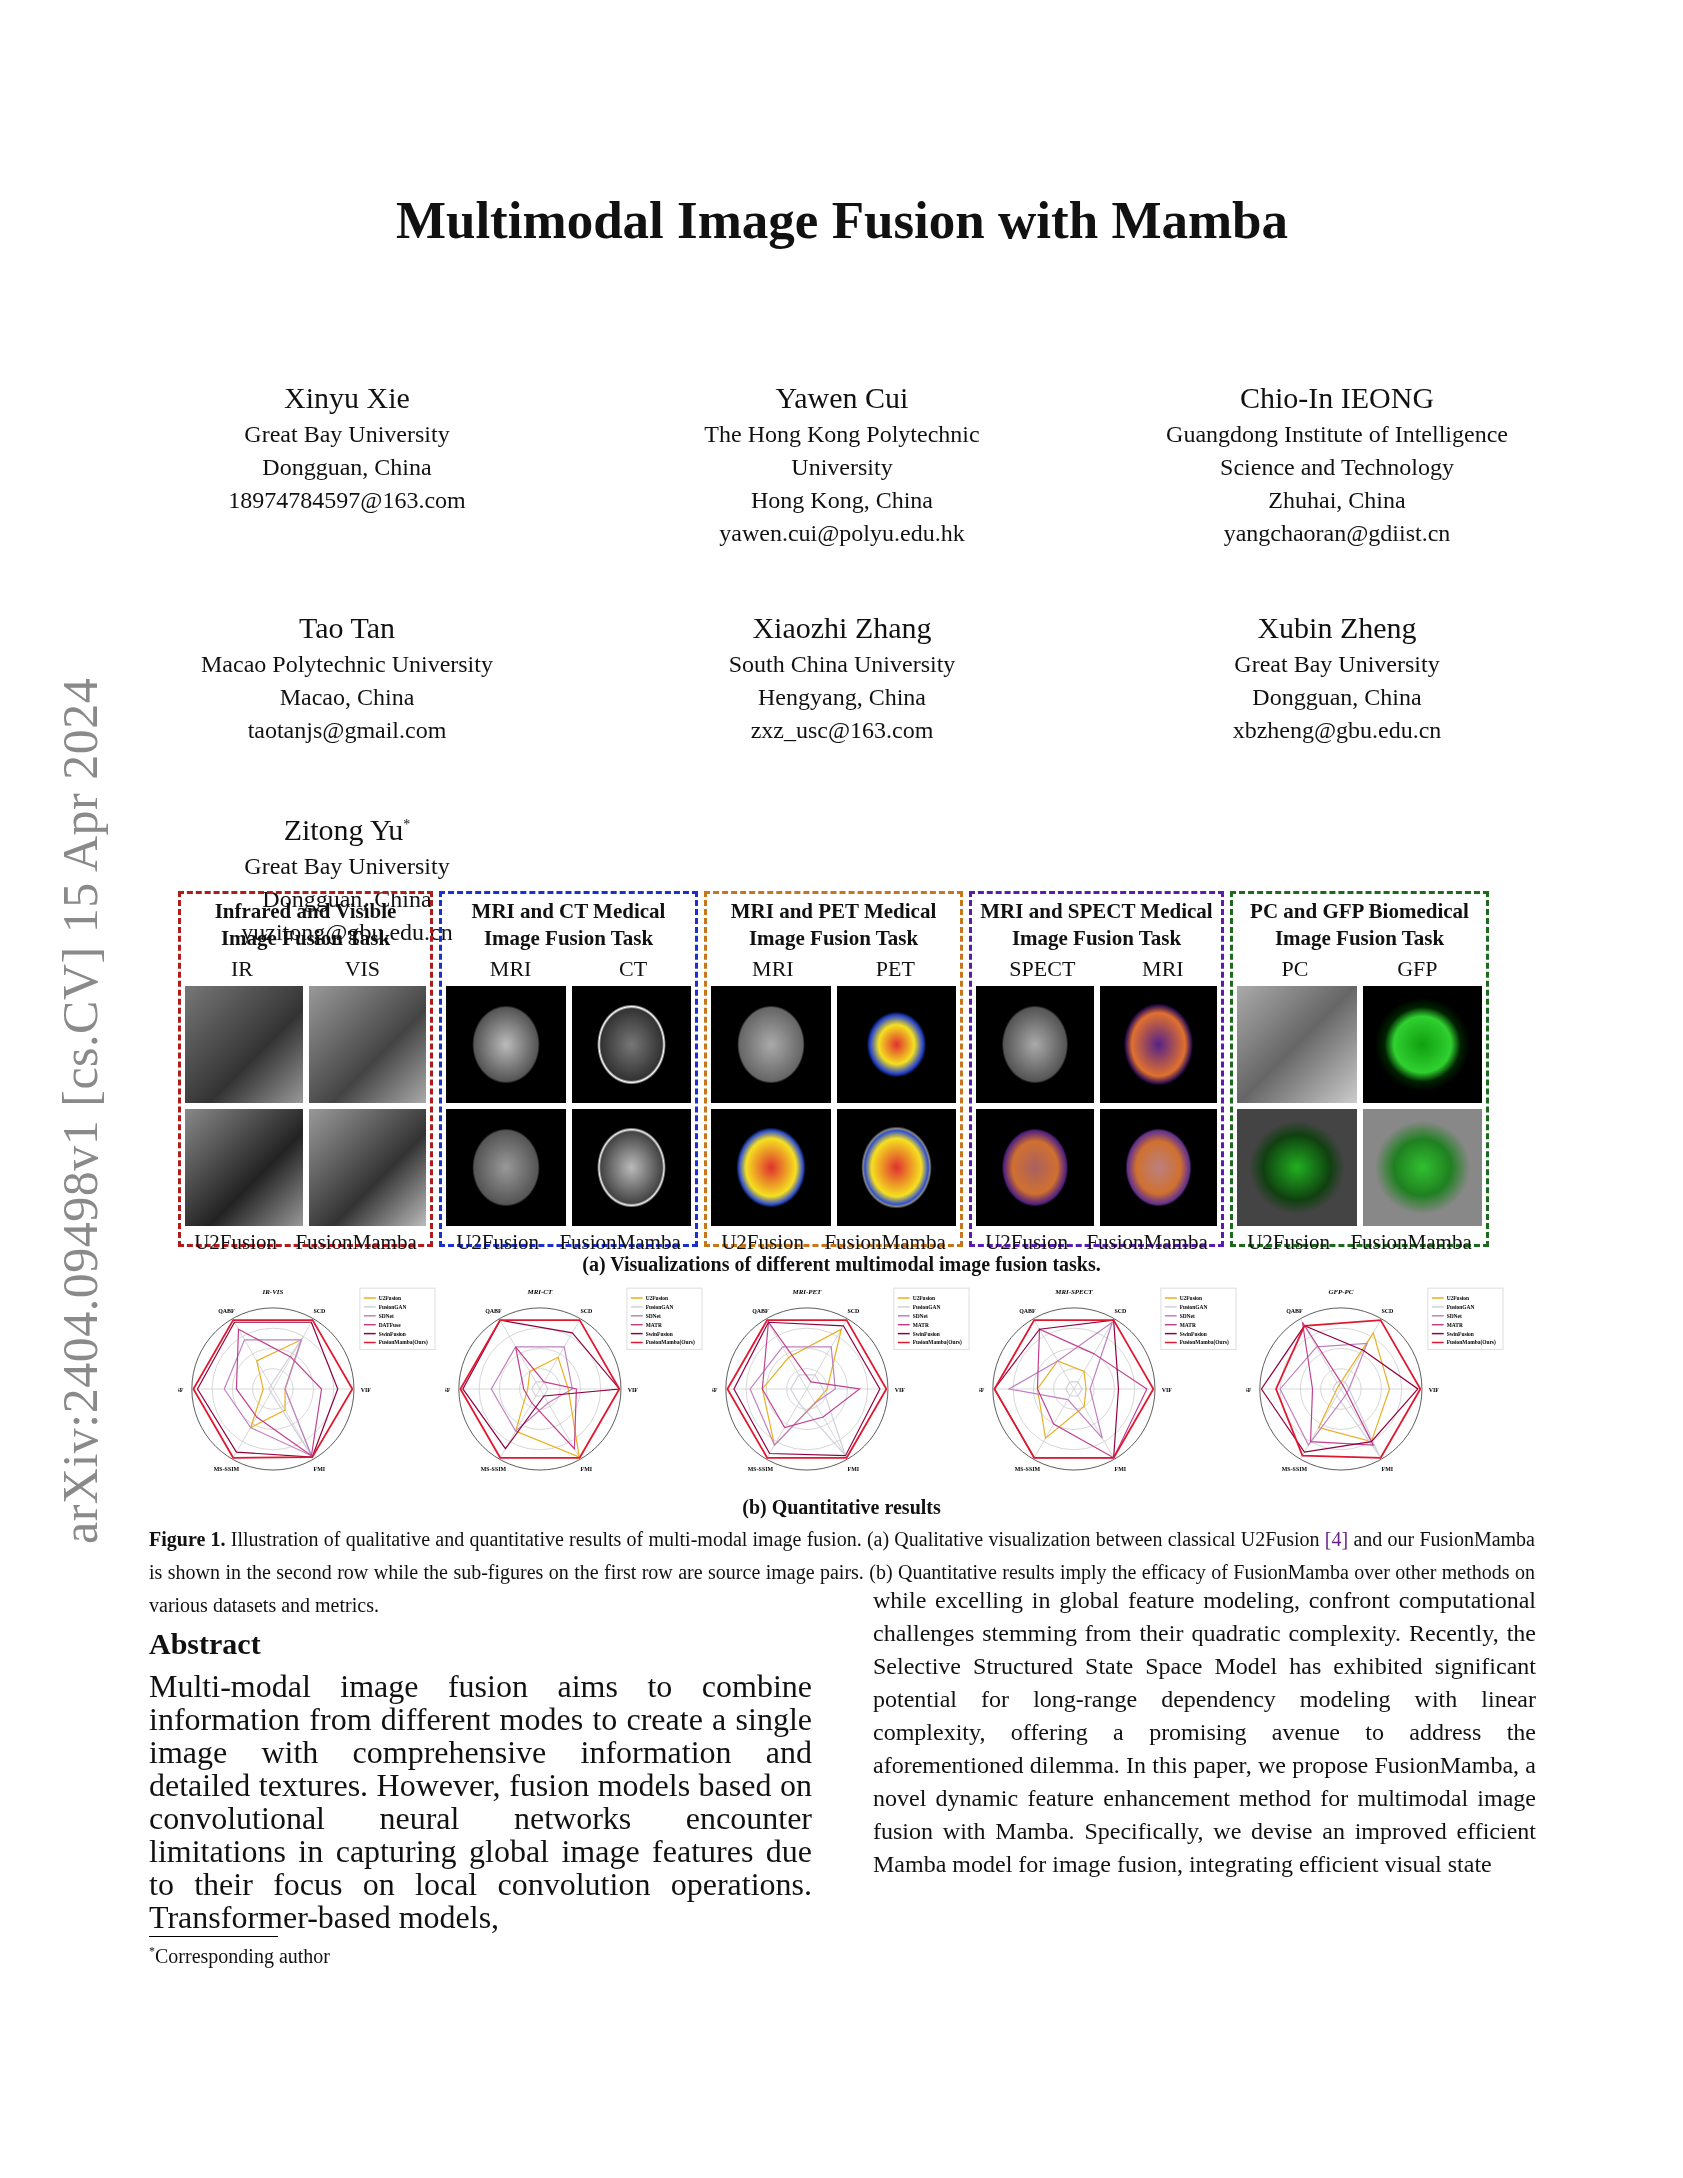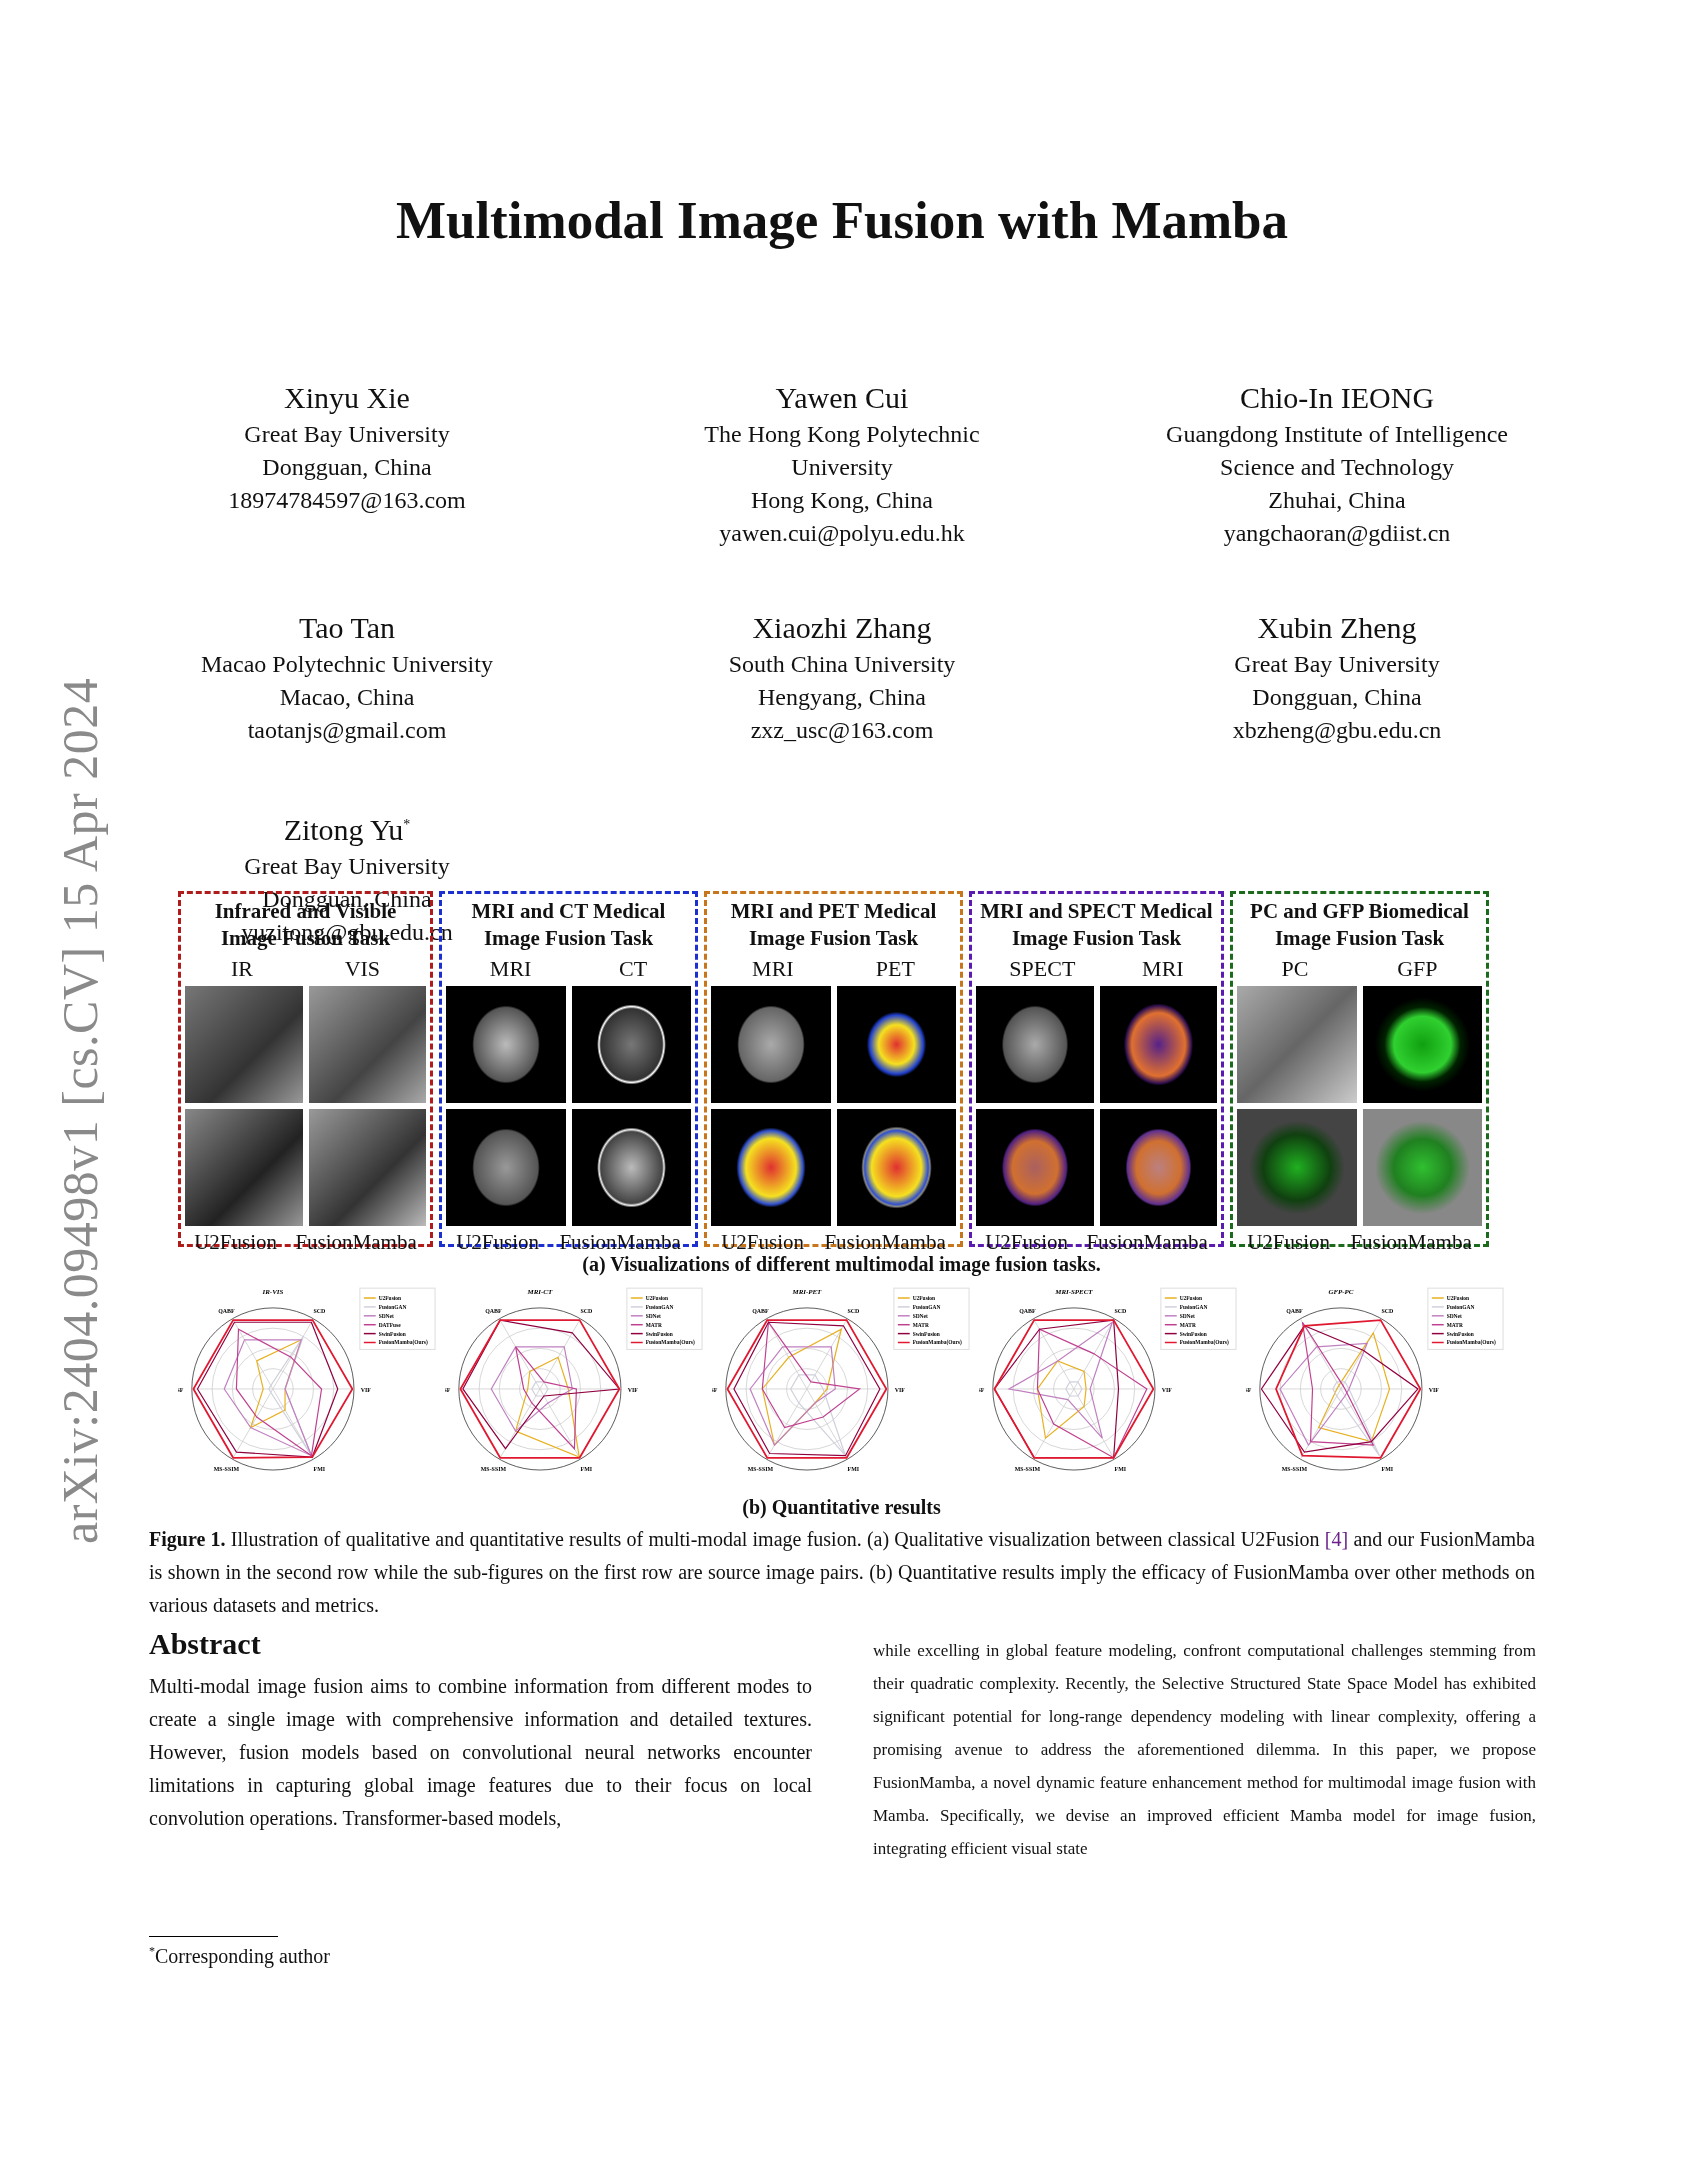--- a/index.html
+++ b/index.html
@@ -23,22 +23,22 @@
   .grid { display:grid; grid-template-columns:1fr 1fr; gap:6px; margin-top:4px; }
   .img { height:117px; }
   .cap2 { display:flex; justify-content:space-around; font-size:21px; margin-top:4px; }
   .subcap { text-align:center; font-weight:bold; font-size:20px; margin:6px 0; }
   .radars { display:flex; justify-content:space-between; height:208px; }
   .radar svg { display:block; }
   .figcap { position:absolute; left:149px; width:1386px; top:1523px; font-size:20px; line-height:33px; text-align:justify; }
   .figcap b { font-weight:bold; }
   .ref { color:#6a1f8a; }
   .abstract-h { position:absolute; left:149px; top:1627px; font-size:30px; font-weight:bold; }
-  .col1 { position:absolute; left:149px; top:1670px; width:663px; font-size:20px; line-height:33px; text-align:justify; }
-  .col2 { position:absolute; left:873px; top:1634px; width:663px; font-size:17px; line-height:33px; text-align:justify; }
+  .col1 { position:absolute; left:149px; top:1670px; width:663px; font-size:32px; line-height:33px; text-align:justify; }
+  .col2 { position:absolute; left:873px; top:1584px; width:663px; font-size:24px; line-height:33px; text-align:justify; }
   .fnrule { position:absolute; left:149px; top:1936px; width:129px; border-top:1.5px solid #000; }
   .fn { position:absolute; left:149px; top:1944px; font-size:20px; }
   .fn sup { font-size:12px; }
 </style>
 </head>
 <body>
 
 <div class="arxiv">arXiv:2404.09498v1  [cs.CV]  15 Apr 2024</div>
 
 <div class="title">

